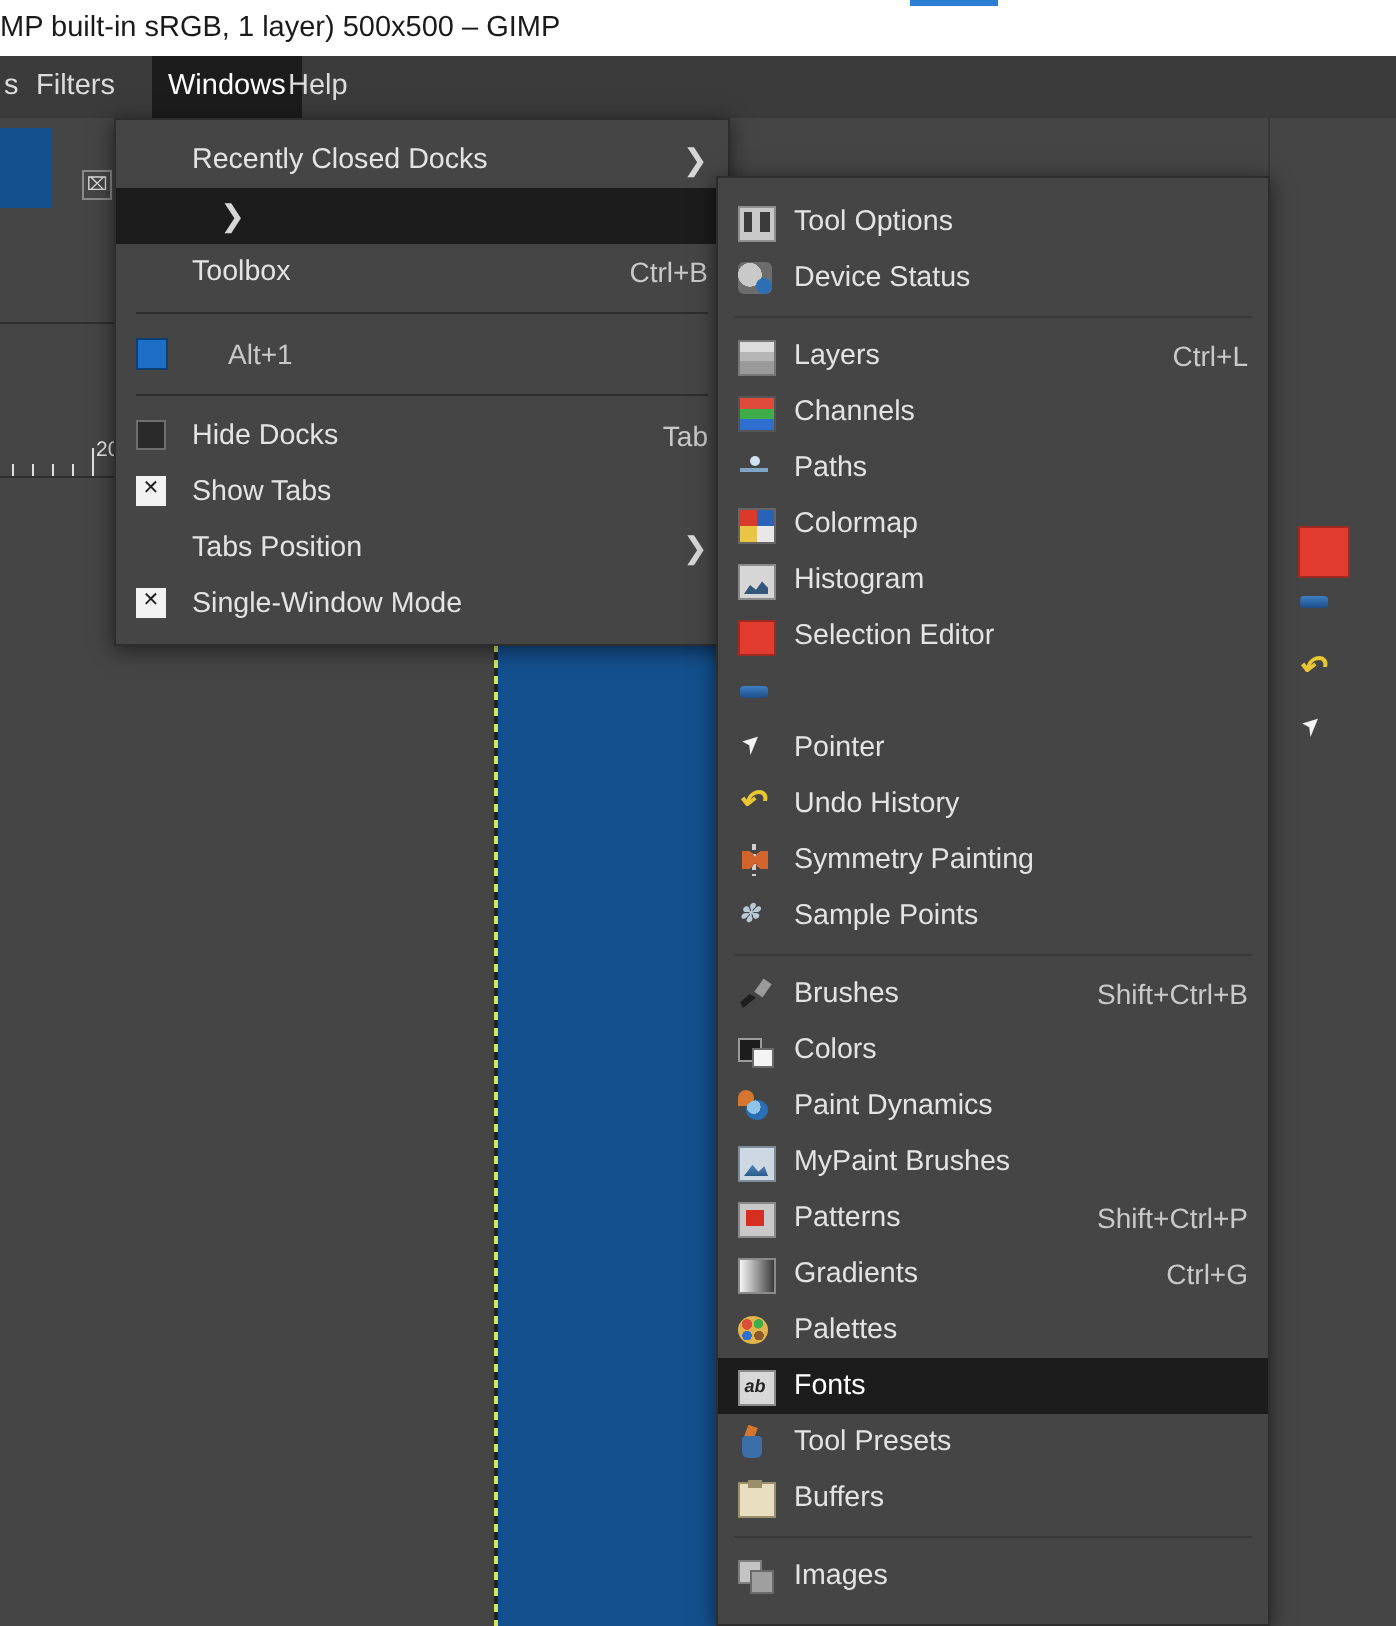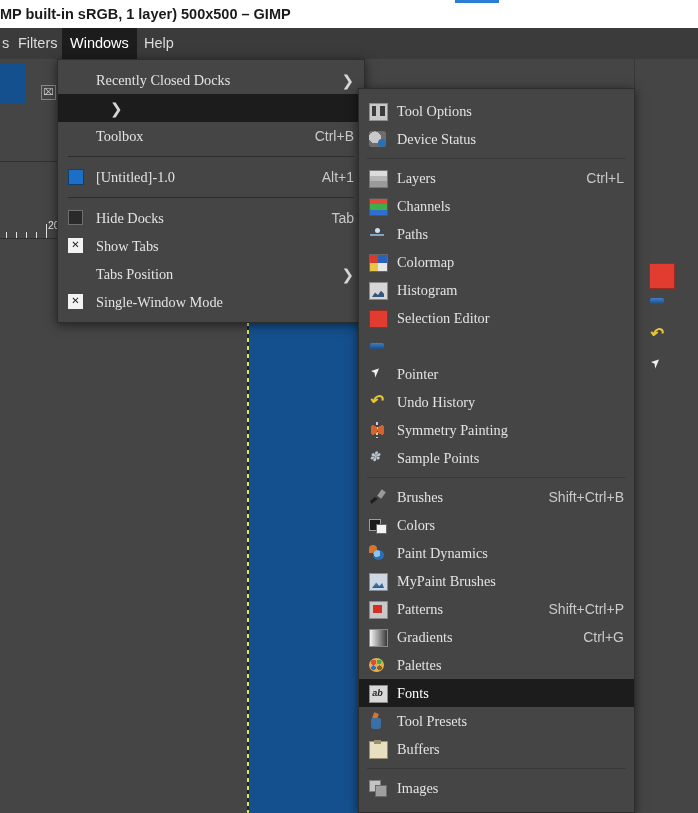--- a/index.html
+++ b/index.html
@@ -20,21 +20,20 @@
   
   .titlebar {
     position: absolute; left: 0; top: 0;
     width: 698px; height: 28px;
     background: #ffffff;
     color: #1a1a1a;
     font-size: 14.5px;
     line-height: 28px;
     white-space: nowrap;
     overflow: hidden;
-    font-weight: bold;
   }
   .titlebar .ttext { padding-left: 0px; display: inline-block; }
   .titlebar .accentstrip {
     position: absolute; left: 455px; top: 0; width: 44px; height: 3px;
     background: #2a7fd4;
   }
 
   
   .menubar {
     position: absolute; left: 0; top: 28px;
@@ -47,21 +46,21 @@
     line-height: 31px;
     color: #dcdcdc;
     font-size: 14.5px;
     padding: 0 8px;
     white-space: nowrap;
     cursor: default;
   }
   .menu-item.mi-trunc { left: -6px; }
   .menu-item.mi-filters { left: 10px; }
   .menu-item.mi-windows {
-    left: 62px;
+    left: 76px;
     background: #1c1c1c;
     color: #ffffff;
   }
   .menu-item.mi-help { left: 136px; }
 
   
   .workspace {
     position: absolute; left: 0; top: 59px;
     width: 698px; height: 754px;
     background: #454545;
@@ -181,21 +180,21 @@
     white-space: nowrap;
     cursor: default;
   }
   .mrow.hl { background: #1c1c1c; color: #ffffff; }
   .mrow .ico {
     width: 18px; min-width: 18px; height: 16px;
     margin-right: 10px;
     position: relative;
     display: inline-block;
   }
-  .mrow .lbl { flex: 1 1 auto; font-family: Liberation Serif, serif; }
+  .mrow .lbl { flex: 1 1 auto; }
   .mrow .accel { color: #c9c9c9; font-size: 14px; margin-left: 18px; text-align: right; }
   .mrow .arrow {
     margin-left: 14px;
     color: #d6d6d6;
     font-size: 15px;
     line-height: 1;
   }
   .mrow.noico { padding-left: 38px; }
   .msep {
     height: 1px; margin: 6px 10px;
@@ -501,21 +500,20 @@
 
     <div class="mrow noico">
       <span class="lbl">Toolbox</span>
       <span class="accel">Ctrl+B</span>
     </div>
 
     <div class="msep"></div>
 
     <div class="mrow">
       <span class="ico"><span class="swatchbox"></span></span>
-      <span class="lbl">[Untitled]-1.0</span>
       <span class="accel">Alt+1</span>
     </div>
 
     <div class="msep"></div>
 
     <div class="mrow">
       <span class="ico"><span class="chk"></span></span>
       <span class="lbl">Hide Docks</span>
       <span class="accel">Tab</span>
     </div>

